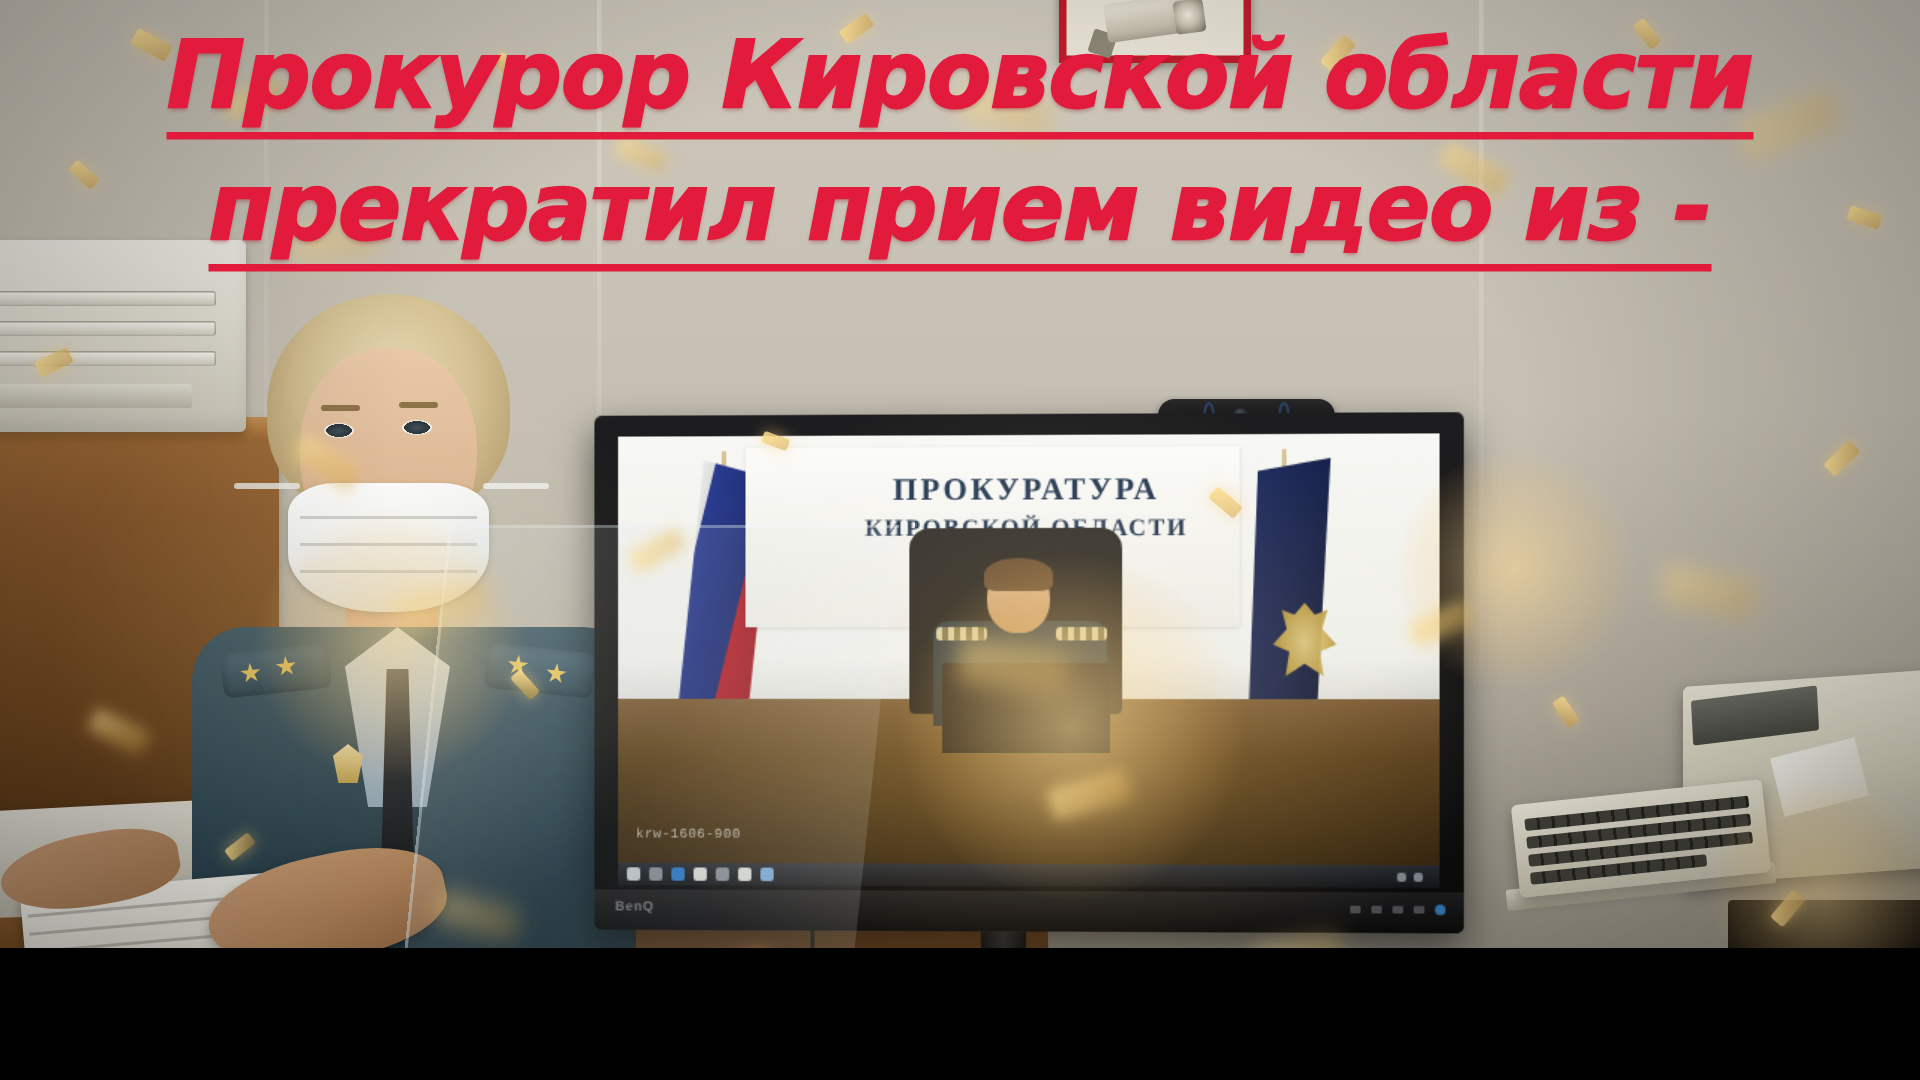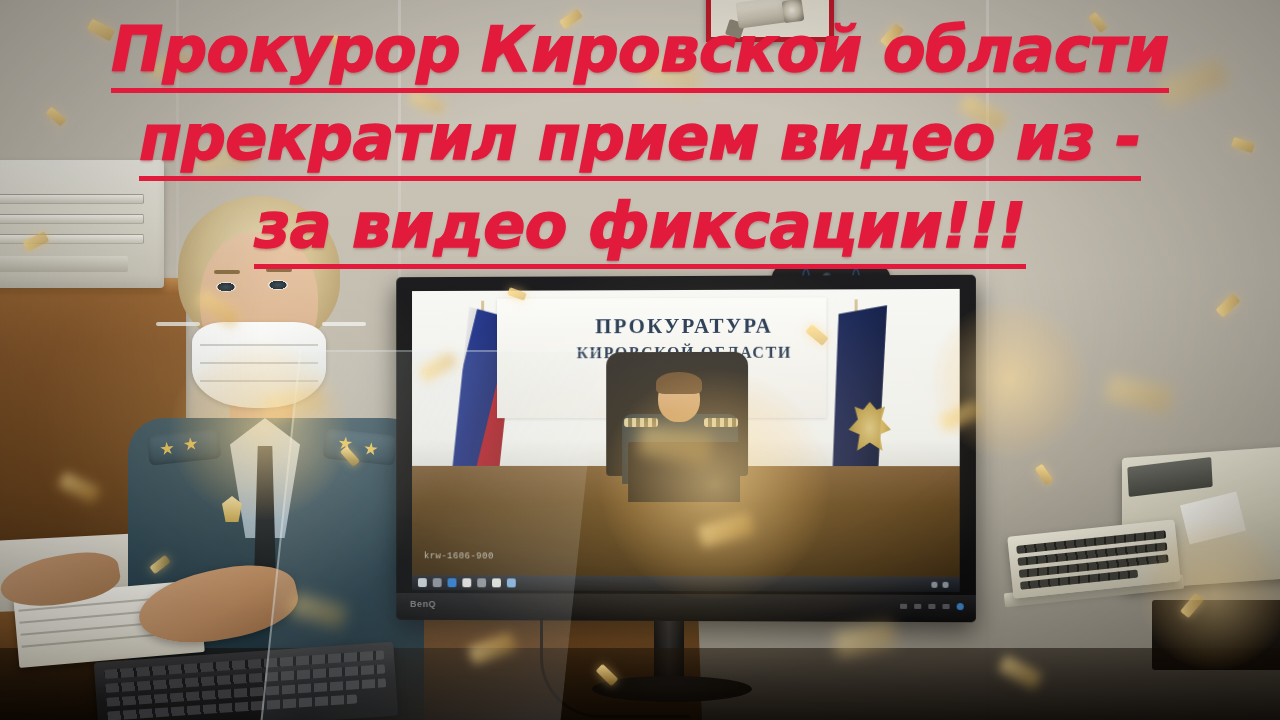--- a/index.html
+++ b/index.html
@@ -4,21 +4,21 @@
 <title>Прокуратура Кировской области</title>
 <style>
   * { margin:0; padding:0; box-sizing:border-box; }
   html,body{
     width:1280px; height:720px; overflow:hidden;
     background:#000;
     font-family:"Liberation Sans", sans-serif;
   }
 
   #stage{
-    position:relative; width:1280px; height:720px; overflow:hidden;
+    position:relative; width:1280px; height:632px; overflow:hidden;
     background:#86efac;
   }
 
   
   .layer{ position:absolute; }
 
   
   .wall{
     left:0; top:0; width:1280px; height:720px;
     background:
@@ -660,18 +660,15 @@
 
   <div class="vignette"></div>
 
   <div class="headline">
     <div class="hl-line">
       <span class="u">Прокурор Кировской области</span>
     </div>
     <div class="hl-line">
       <span class="u">прекратил прием видео из -</span>
     </div>
-    <div class="hl-line">
-      <span class="u">за видео фиксации!!!</span>
-    </div>
   </div>
 
 </div>
 
 </body></html>

